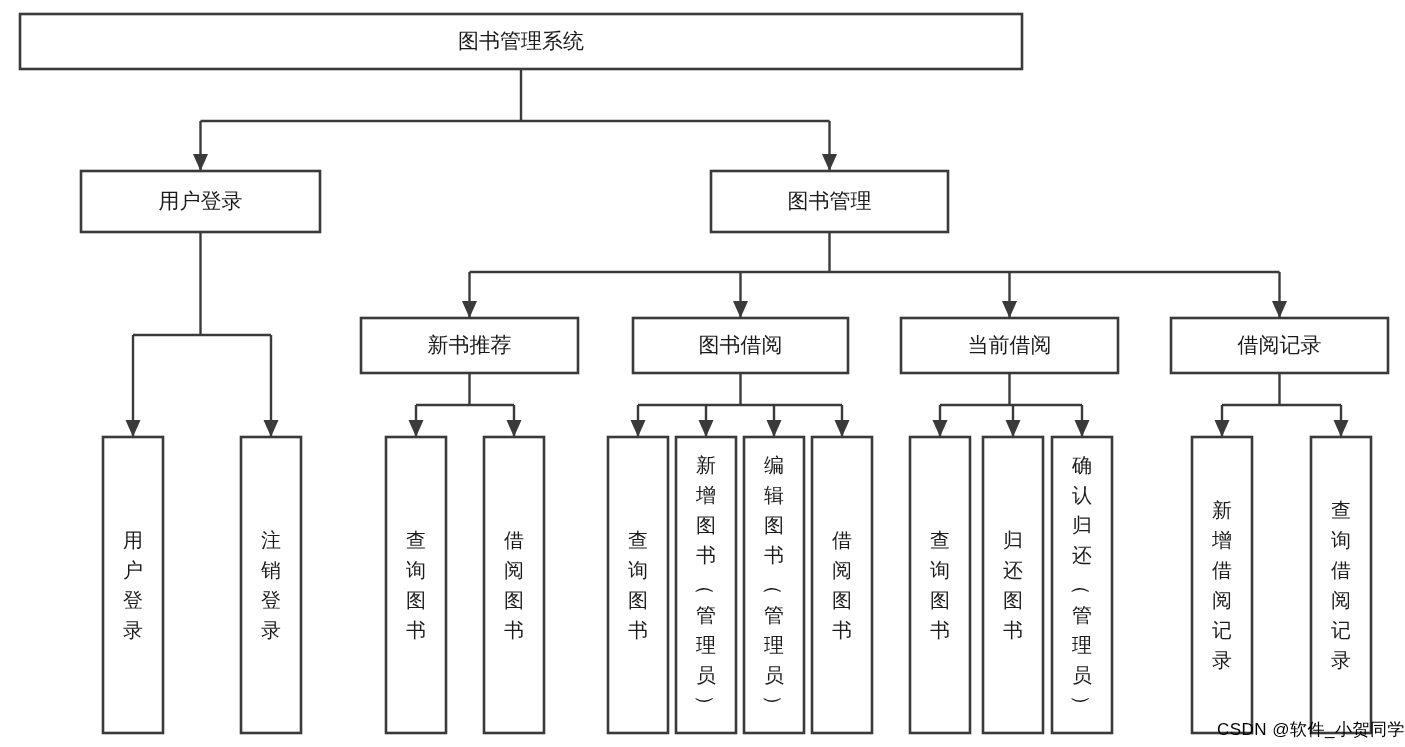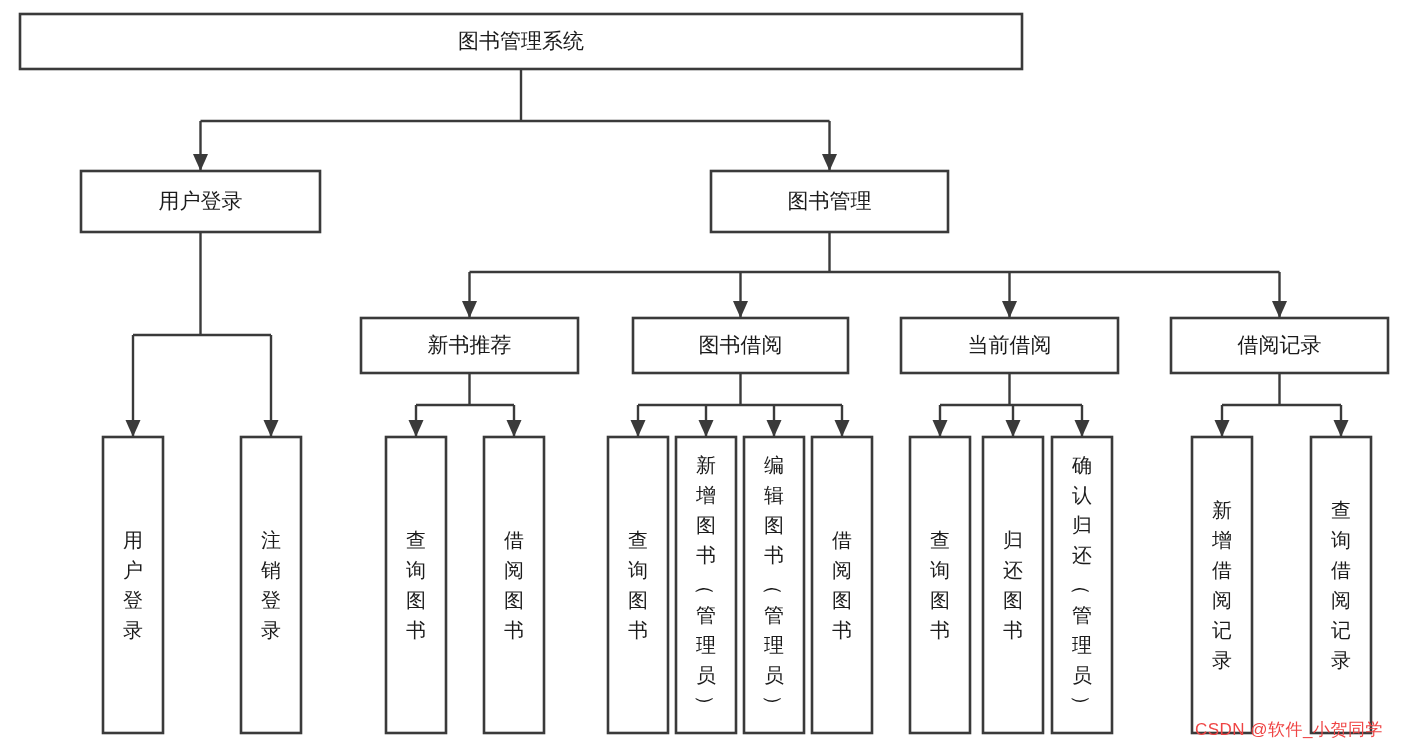--- a/index.html
+++ b/index.html
@@ -25,25 +25,25 @@
   .arrow-head{fill:#3a3a3a;stroke:none;}
   .node-label{
     font-family:"Liberation Sans","DejaVu Sans",sans-serif;
     font-size:21px;
     fill:#1b1b1b;
     text-anchor:middle;
     dominant-baseline:middle;
   }
   .watermark{
     position:absolute;
-    right:22px;
+    right:0;
     bottom:6px;
     font-family:"Liberation Sans","DejaVu Sans",sans-serif;
     font-size:17px;
-    color:#ef4444;
+    color:#000000;
     white-space:nowrap;
     letter-spacing:0.5px;
   }
 </style>
 </head>
 <body>
 
 <svg id="chart" viewBox="0 0 1405 747">
   <g id="connector-layer">
       <line x1="521" y1="69" x2="521" y2="121" class="conn"></line>

